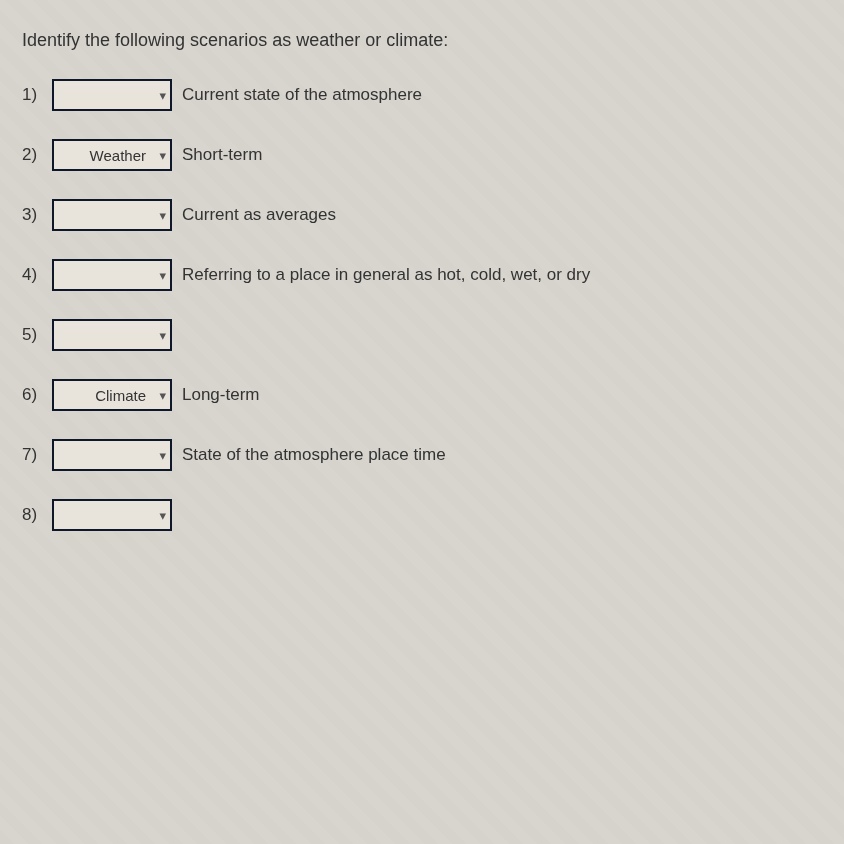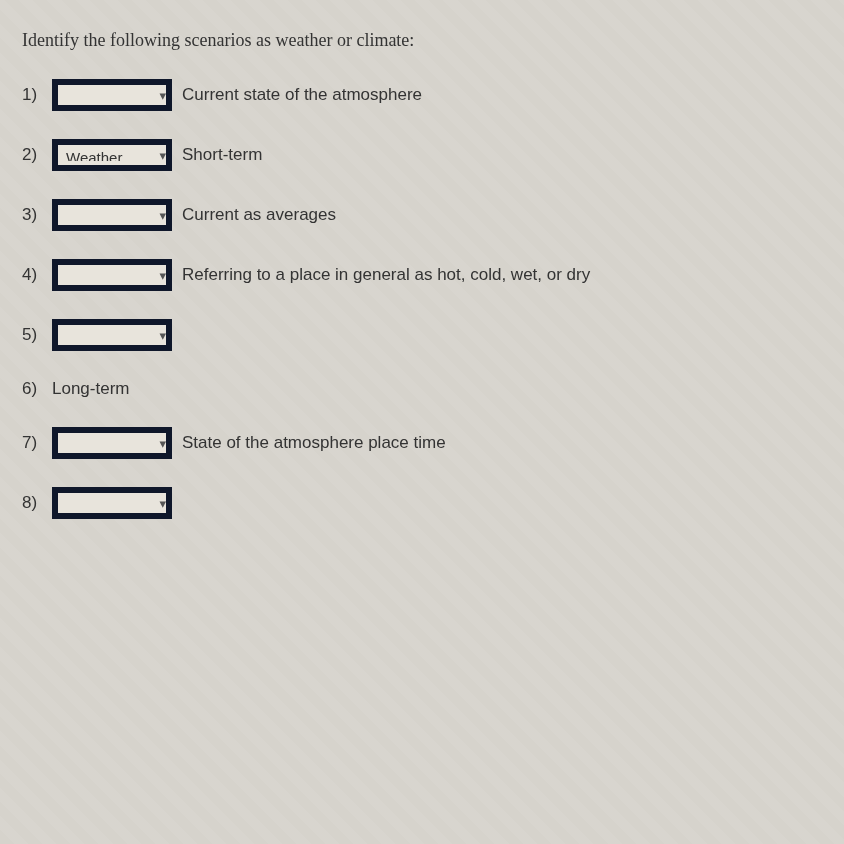--- a/index.html
+++ b/index.html
@@ -30,21 +30,20 @@
     .page-container {
       width: 100%;
       max-width: 800px;
     }
 
     .instructions {
       font-size: 18px;
       color: #333;
       margin-bottom: 28px;
       font-weight: 400;
-      font-family: Liberation Serif, serif;
     }
 
     .question-row {
       display: flex;
       align-items: center;
       margin-bottom: 28px;
     }
 
     .question-number {
       font-size: 17px;
@@ -73,29 +72,30 @@
     .question-text {
       font-size: 17px;
       color: #333;
       font-weight: 400;
       text-align: center;
     }
 
     select {
       appearance: none;
       -webkit-appearance: none;
-      border: 6px solid #0f172a;
+      border: 2px solid #0f172a;
       background-color: #e8e4dc;
       padding: 4px 24px 4px 8px;
       font-size: 15px;
       color: #333;
       width: 120px;
       height: 32px;
       cursor: pointer;
       outline: none;
+      text-align: right;
     }
   </style>
 </head>
 <body>
 
 <div class="page-container">
   <div class="instructions">Identify the following scenarios as weather or climate:</div>
 
   <div id="questions-container">
   <div class="question-row">
@@ -117,20 +117,21 @@
         <span class="question-number">4)</span>
         <div class="select-wrapper"><select><option value=""></option><option value="Weather">Weather</option><option value="Climate">Climate</option></select></div>
         <span class="question-text">Referring to a place in general as hot, cold, wet, or dry</span>
       </div>
       <div class="question-row">
         <span class="question-number">5)</span>
         <div class="select-wrapper"><select><option value=""></option><option value="Weather">Weather</option><option value="Climate">Climate</option></select></div>
       </div>
       <div class="question-row">
         <span class="question-number">6)</span>
+        <div class="select-wrapper"><select><option value=""></option><option value="Weather">Weather</option><option value="Climate" selected="">Climate</option></select></div>
         <span class="question-text">Long-term</span>
       </div>
       <div class="question-row">
         <span class="question-number">7)</span>
         <div class="select-wrapper"><select><option value=""></option><option value="Weather">Weather</option><option value="Climate">Climate</option></select></div>
         <span class="question-text">State of the atmosphere place time</span>
       </div>
       <div class="question-row">
         <span class="question-number">8)</span>
         <div class="select-wrapper"><select><option value=""></option><option value="Weather">Weather</option><option value="Climate">Climate</option></select></div>

